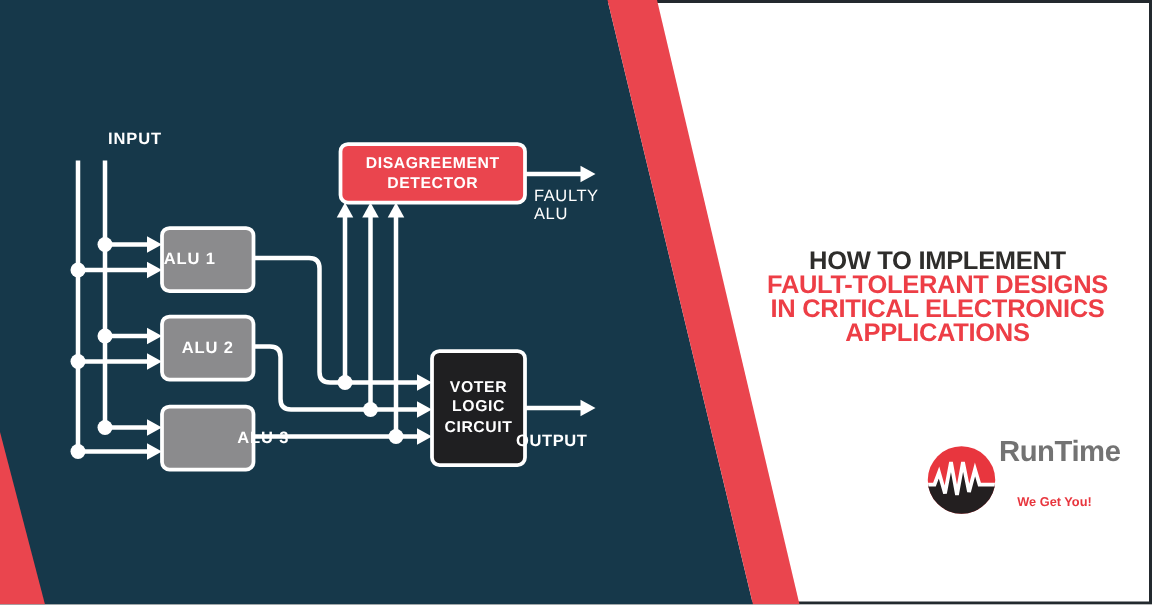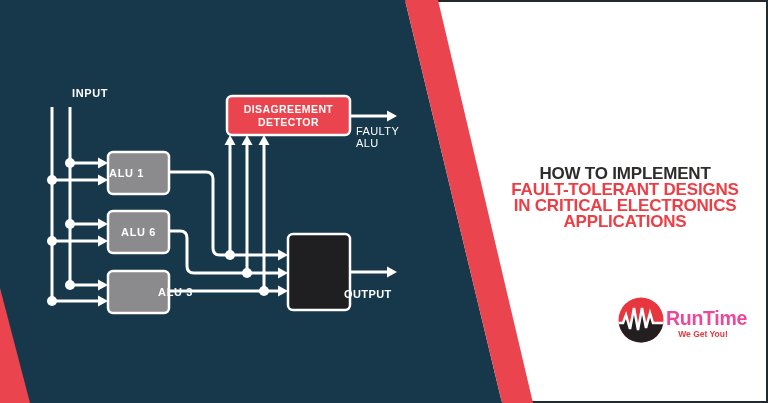--- a/index.html
+++ b/index.html
@@ -25,21 +25,21 @@
     position:absolute;left:356px;top:126px;width:58px;color:#fff;font-weight:normal;
     font-size:11px;letter-spacing:0.4px;line-height:11.5px;
   }
   .title-block{
     position:absolute;left:491px;top:166px;width:268px;text-align:center;
     font-weight:bold;font-size:17px;line-height:16px;letter-spacing:-0.2px;white-space:nowrap;
   }
   .title-line-dark{color:#2e2d2b;}
   .title-line-red{color:#ed3e46;}
   .brand{
-    position:absolute;left:666px;top:307px;color:#ec4899;font-weight:bold;
+    position:absolute;left:666px;top:290px;color:#737373;font-weight:bold;
     font-size:19.5px;letter-spacing:-0.3px;white-space:nowrap;
   }
   .tagline{
     position:absolute;left:664px;top:329px;width:78px;text-align:center;
     color:#e8363e;font-weight:bold;font-size:8.5px;white-space:nowrap;
   }
 </style>
 </head>
 <body>
 
@@ -119,25 +119,26 @@
     <g clip-path="url(#logoClip)">
       <rect x="614" y="293" width="55" height="55" fill="#e8363e"></rect>
       <path d="M614,323 L623,323 626,315 630,329 634,308 638,330 642,308 646,328 650,313 653,323 668,323 L668,348 L614,348 Z" fill="#231f20"></path>
       <polyline points="614,323 623,323 626,315 630,329 634,308 638,330 642,308 646,328 650,313 653,323 668,323" fill="none" stroke="#ffffff" stroke-width="2.5"></polyline>
     </g>
   </svg>
 
   <div class="lbl" style="left:44px;top:87px;margin-left:28px;">INPUT</div>
 
   <div class="box-lbl alu-lbl" style="left:108px;top:152px;width:37px;height:42px;">ALU 1</div>
-  <div class="box-lbl alu-lbl" style="left:108px;top:211px;width:61px;height:42px;">ALU 6</div>
+  <div class="box-lbl alu-lbl" style="left:108px;top:211px;width:61px;height:42px;">ALU 2</div>
   <div class="box-lbl alu-lbl" style="left:108px;top:271px;width:61px;height:42px;margin-left:37px;">ALU 3</div>
 
   <div class="box-lbl det-lbl" style="left:227px;top:96px;width:123px;height:39px;padding:0 10px;box-sizing:border-box;">DISAGREEMENT DETECTOR</div>
 
+  <div class="box-lbl voter-lbl" style="left:288px;top:234px;width:62px;height:76px;">VOTER LOGIC CIRCUIT</div>
 
   <div class="faulty-lbl">FAULTY ALU</div>
 
   <div class="lbl" style="left:344px;top:288px;letter-spacing:0.4px;text-align:right;">OUTPUT</div>
 
   <div class="title-block">
     <div class="title-line-dark">HOW TO IMPLEMENT</div>
     <div class="title-line-red">FAULT-TOLERANT DESIGNS</div>
     <div class="title-line-red">IN CRITICAL ELECTRONICS</div>
     <div class="title-line-red">APPLICATIONS</div>

